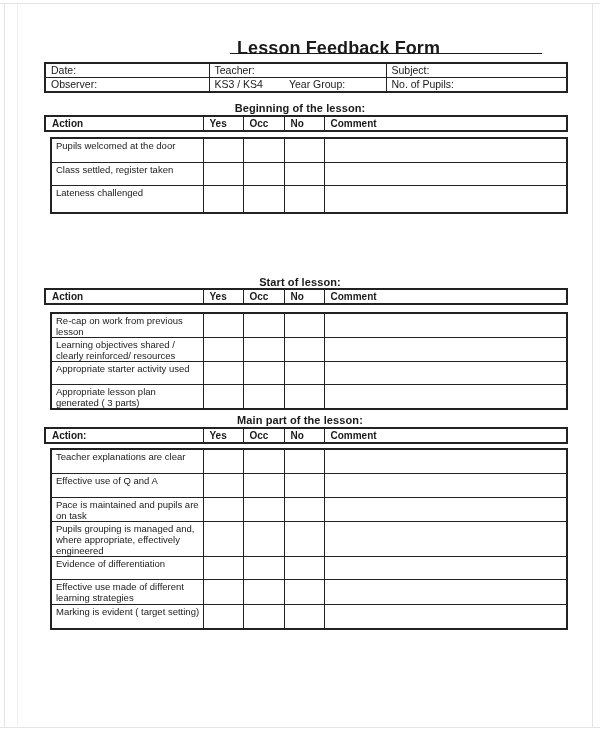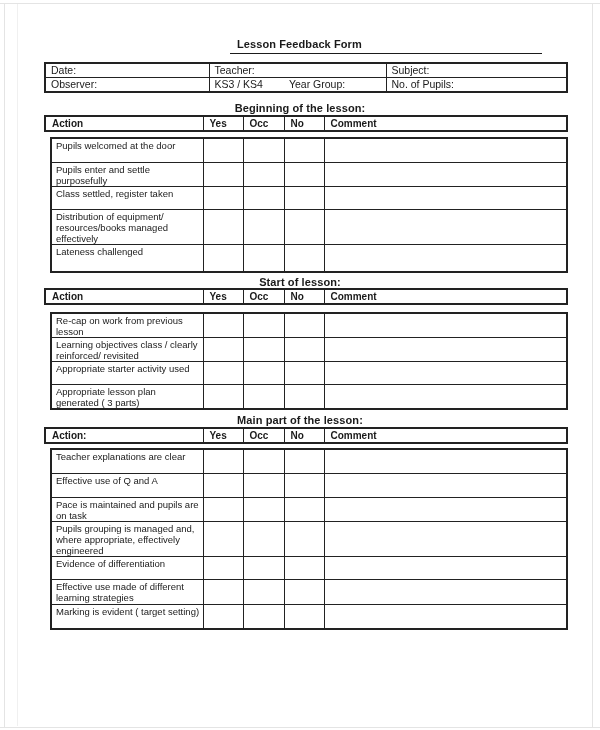--- a/index.html
+++ b/index.html
@@ -14,21 +14,21 @@
   .abs{position:absolute;}
   .edge{position:absolute;background:#e4e4e4;}
   .edge2{position:absolute;background:#f0f0f0;}
 
   
   .title-wrap{
     top:38px;left:230px;width:312px;height:15px;
     border-bottom:1.6px solid #1b1b1b;
   }
   .title-text{
-    font-size:11px;font-weight:bold;letter-spacing:.1px;
+    font-size:18px;font-weight:bold;letter-spacing:.1px;
     padding-left:7px;white-space:nowrap;
   }
 
   
   table{border-collapse:collapse;table-layout:fixed;}
   .info-table{border:2px solid #222;}
   .info-table td{
     border:1.5px solid #222;height:13px;
     font-size:10.5px;line-height:11px;
     padding:0 0 0 5px;vertical-align:middle;white-space:nowrap;overflow:hidden;
@@ -121,35 +121,21 @@
     </colgroup>
   <tbody>
       <tr style="height:24px;">
     <td><span>Pupils welcomed at the door</span></td>
     <td></td>
     <td></td>
     <td></td>
     <td></td>
   </tr>
   <tr style="height:23px;">
-    <td><span>Pupils enter and settle purposefully</span></td>
-    <td></td>
-    <td></td>
-    <td></td>
-    <td></td>
-  </tr>
-  <tr style="height:23px;">
     <td><span>Class settled, register taken</span></td>
-    <td></td>
-    <td></td>
-    <td></td>
-    <td></td>
-  </tr>
-  <tr style="height:32px;">
-    <td><span>Distribution of equipment/ resources/books managed effectively</span></td>
     <td></td>
     <td></td>
     <td></td>
     <td></td>
   </tr>
   <tr style="height:28px;">
     <td><span>Lateness challenged</span></td>
     <td></td>
     <td></td>
     <td></td>
@@ -189,21 +175,21 @@
     </colgroup>
   <tbody>
       <tr style="height:21px;">
     <td><span>Re-cap on work from previous lesson</span></td>
     <td></td>
     <td></td>
     <td></td>
     <td></td>
   </tr>
   <tr style="height:22px;">
-    <td><span>Learning objectives class / clearly reinforced/ revisited</span></td>
+    <td><span>Learning objectives shared / clearly reinforced/ resources</span></td>
     <td></td>
     <td></td>
     <td></td>
     <td></td>
   </tr>
   <tr style="height:23px;">
     <td><span>Appropriate starter activity used</span></td>
     <td></td>
     <td></td>
     <td></td>

